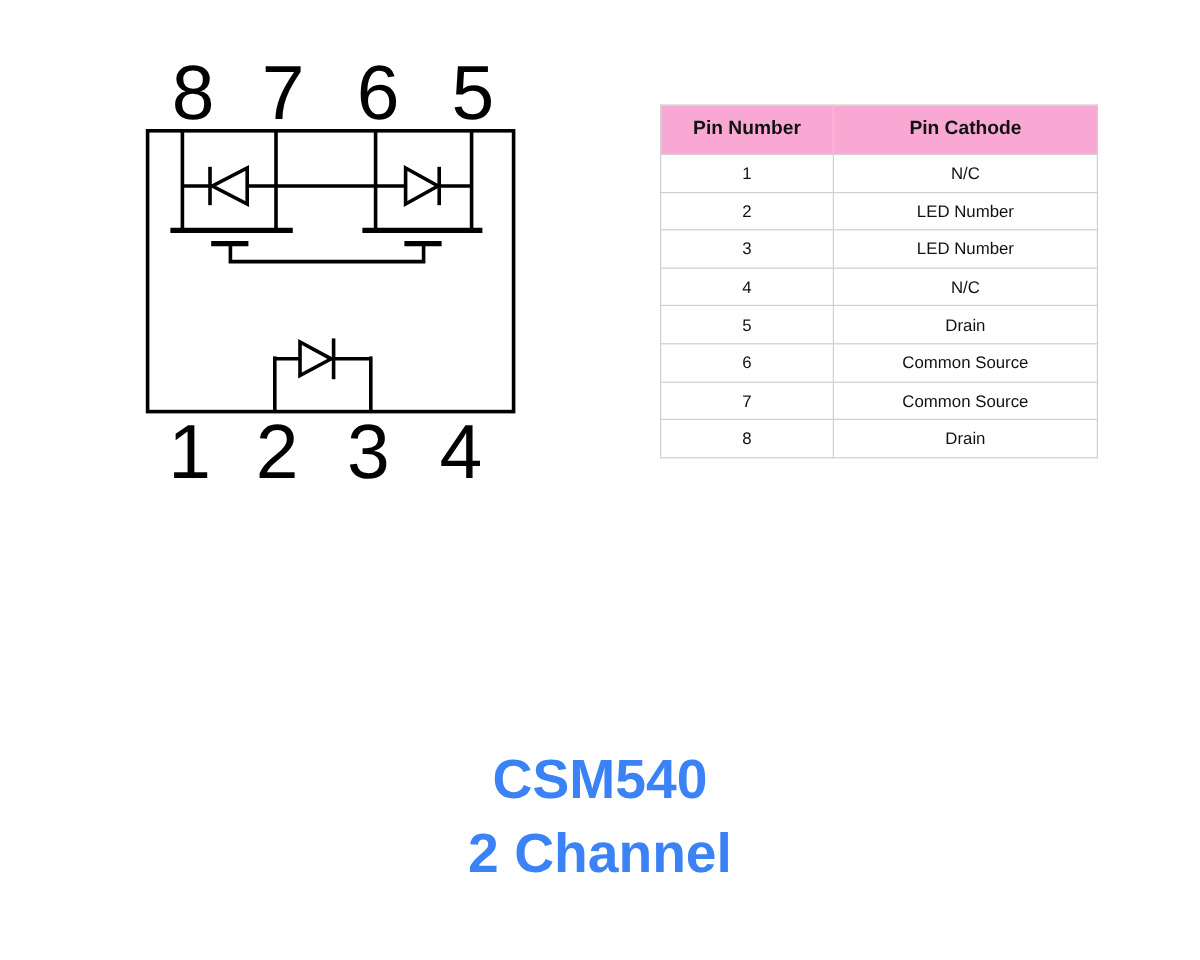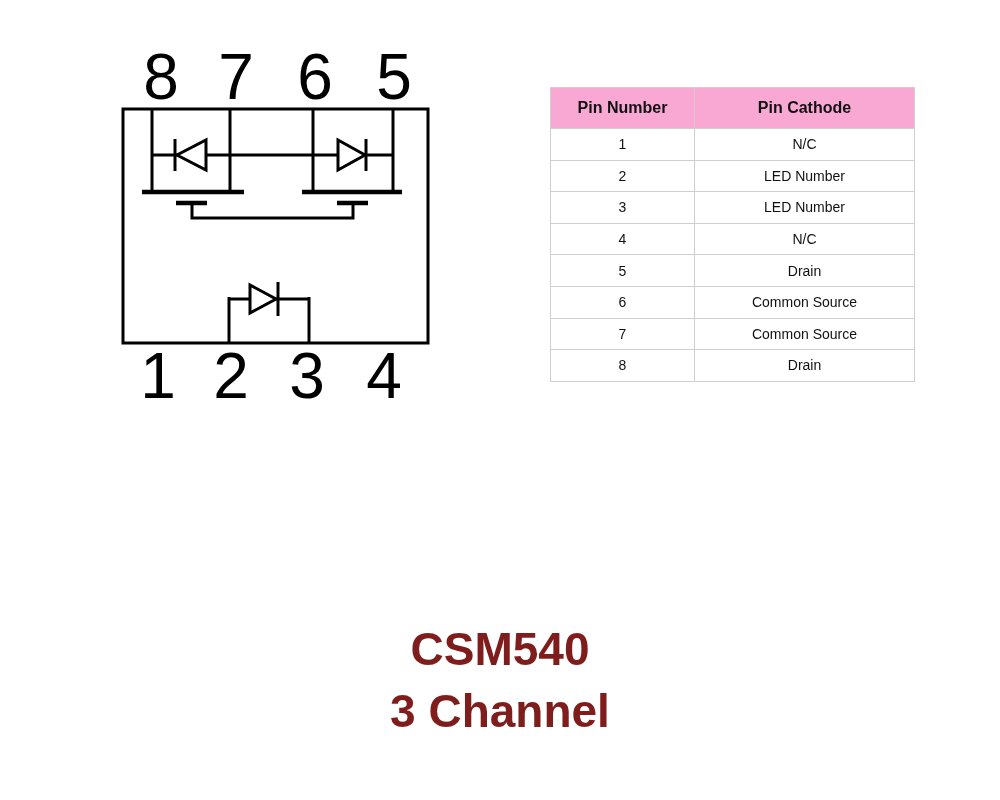--- a/index.html
+++ b/index.html
@@ -76,21 +76,21 @@
     font-weight: normal;
     height: 30.6px;
   }
   
   .title-block {
     position: absolute;
     left: 0;
     top: 618px;
     width: 1000px;
     text-align: center;
-    color: #7f1d1d;
+    color: #3b82f6;
   }
   .title-line {
     font-family: "Liberation Sans", sans-serif;
     font-weight: bold;
     font-size: 46px;
     line-height: 62px;
     letter-spacing: 0px;
   }
 </style>
 </head>
@@ -196,16 +196,16 @@
       </tr>
       <tr>
         <td>8</td>
         <td>Drain</td>
       </tr>
     </tbody>
   </table>
 
   <div class="title-block">
     <div class="title-line">CSM540</div>
-    <div class="title-line">3 Channel</div>
+    <div class="title-line">2 Channel</div>
   </div>
 
 </div>
 
 </body></html>

